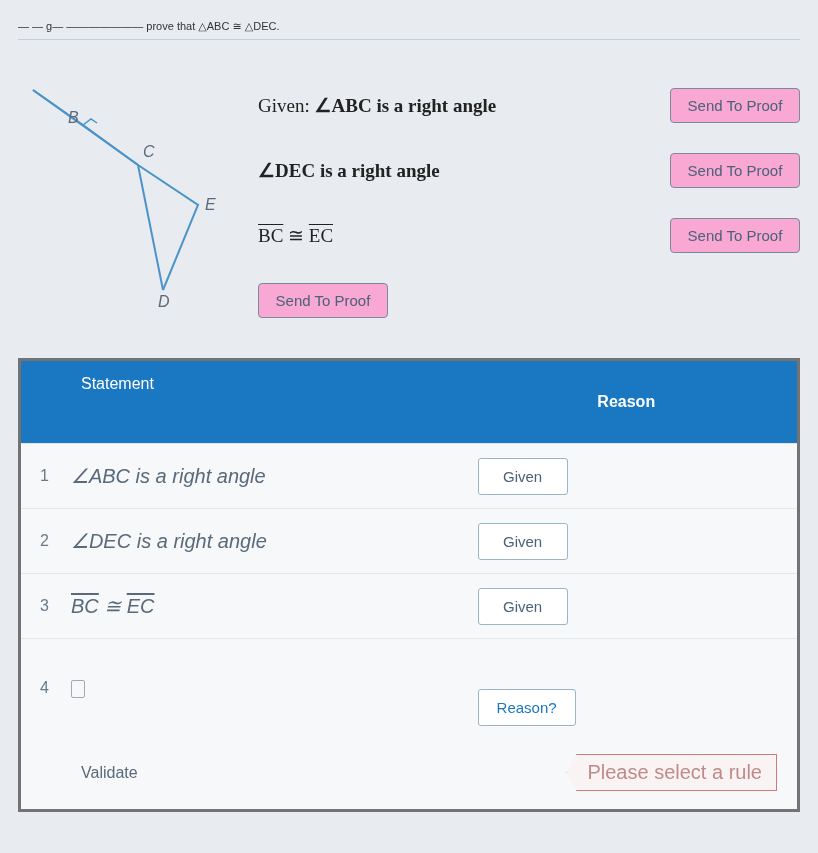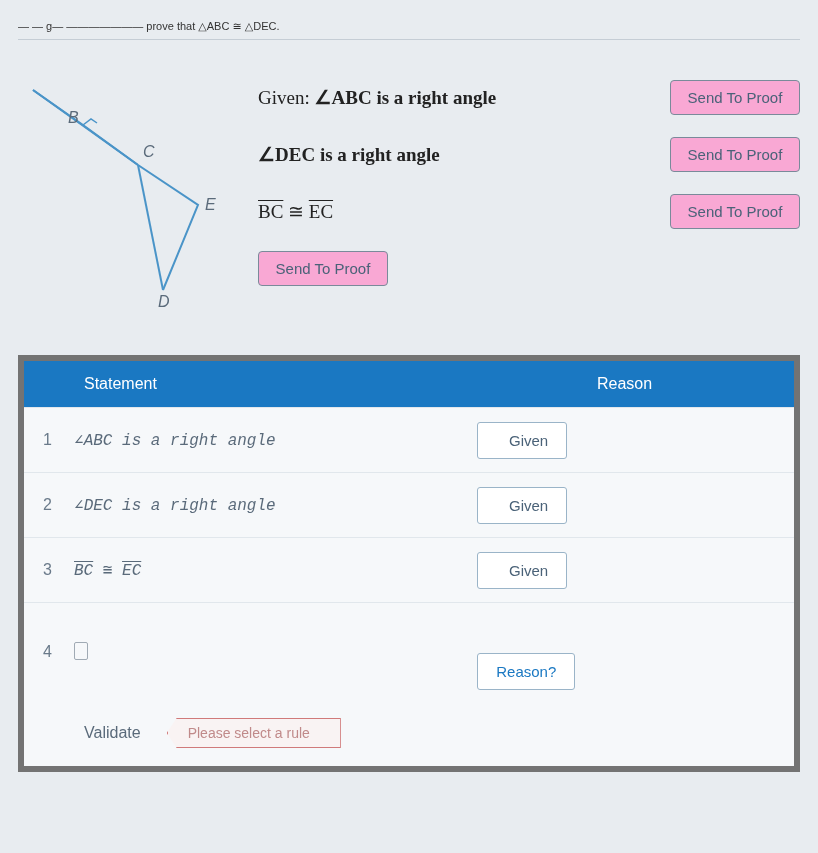--- a/index.html
+++ b/index.html
@@ -39,20 +39,21 @@
     display: flex;
     flex-direction: column;
     gap: 22px;
     padding-top: 5px;
   }
   .fact-row {
     display: flex;
     align-items: center;
     justify-content: space-between;
     gap: 10px;
+    margin-top: 8px;
   }
   .fact-text {
     font-size: 19px;
     color: #222;
     font-family: "Times New Roman", serif;
   }
   .fact-strong { font-weight: bold; }
   .overline { text-decoration: overline; }
   .send-btn {
     border: 1px solid #7a8a9a;
@@ -60,90 +61,91 @@
     color: #4a6278;
     padding: 8px 14px;
     font-size: 15px;
     border-radius: 4px;
     cursor: pointer;
     white-space: nowrap;
     min-width: 130px;
     text-align: center;
   }
   .proof-table {
-    border: 6px solid #737373;
+    border: 3px solid #737373;
     background: #737373;
   }
   .proof-header {
     display: flex;
     background: #1a78c2;
     color: #fff;
     font-size: 16px;
   }
   .col-stmt { width: 56%; padding: 14px 22px 14px 60px; }
-  .col-reason { width: 44%; padding: 14px 22px; }
+  .col-reason { width: 44%; padding: 32px 22px; font-weight: bold; }
   .proof-header .col-reason { text-align: center; }
   .proof-row {
     display: flex;
     border-top: 1px solid #e1e7ec;
     min-height: 65px;
     align-items: center;
     background: #f6f8fa;
   }
   .row-num {
     width: 40px;
     text-align: right;
     padding-right: 12px;
     color: #6a7a8a;
     font-size: 16px;
   }
   .row-stmt {
     flex: 1;
     padding: 6px 10px;
     color: #5a6a7a;
-    font-size: 16px;
+    font-size: 20px;
     font-style: italic;
-    font-family: Liberation Mono, monospace;
+    font-family: Liberation Sans, sans-serif;
   }
   .row-reason-cell {
     width: 44%;
     padding: 10px 22px;
   }
   .reason-btn {
     border: 1px solid #9ab4c8;
     background: #fff;
     color: #4a6278;
     padding: 9px 18px;
     font-size: 15px;
     border-radius: 3px;
     cursor: pointer;
     min-width: 90px;
-    text-align: right;
+    text-align: center;
   }
   .reason-btn.prompt { color: #1a78c2; margin-top: 40px; }
   .validate-row {
     display: flex;
     align-items: center;
-    gap: 26px;
+    gap: 14px;
     padding: 18px 20px 18px 60px;
     background: #f6f8fa;
+    justify-content: space-between;
   }
   .validate-btn {
     color: #5a6a7a;
     font-size: 16px;
     background: none;
     border: none;
     cursor: pointer;
     font-weight: 500;
   }
   .validate-msg {
     border: 1.5px solid #d07a7a;
     color: #c08a8a;
-    padding: 6px 30px 6px 20px;
-    font-size: 14px;
+    padding: 6px 14px 6px 20px;
+    font-size: 20px;
     position: relative;
     clip-path: polygon(10px 0, 100% 0, 100% 100%, 10px 100%, 0 50%);
     background: #f9f3f3;
   }
   .placeholder-box {
     display: inline-block;
     width: 14px;
     height: 18px;
     border: 1px solid #a0aab4;
     border-radius: 2px;

